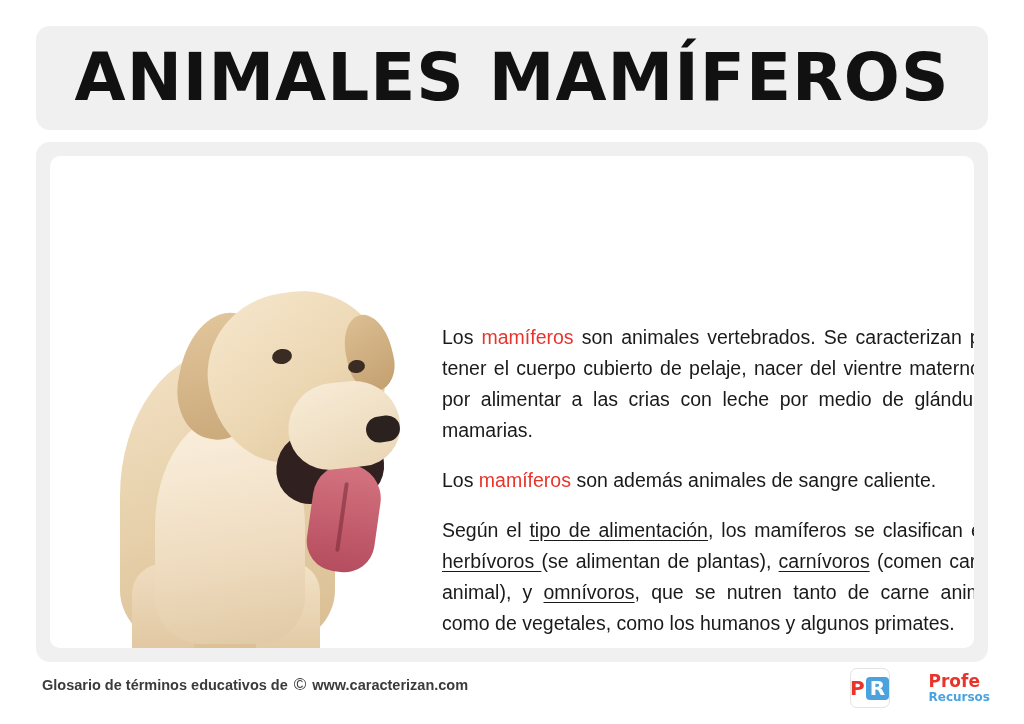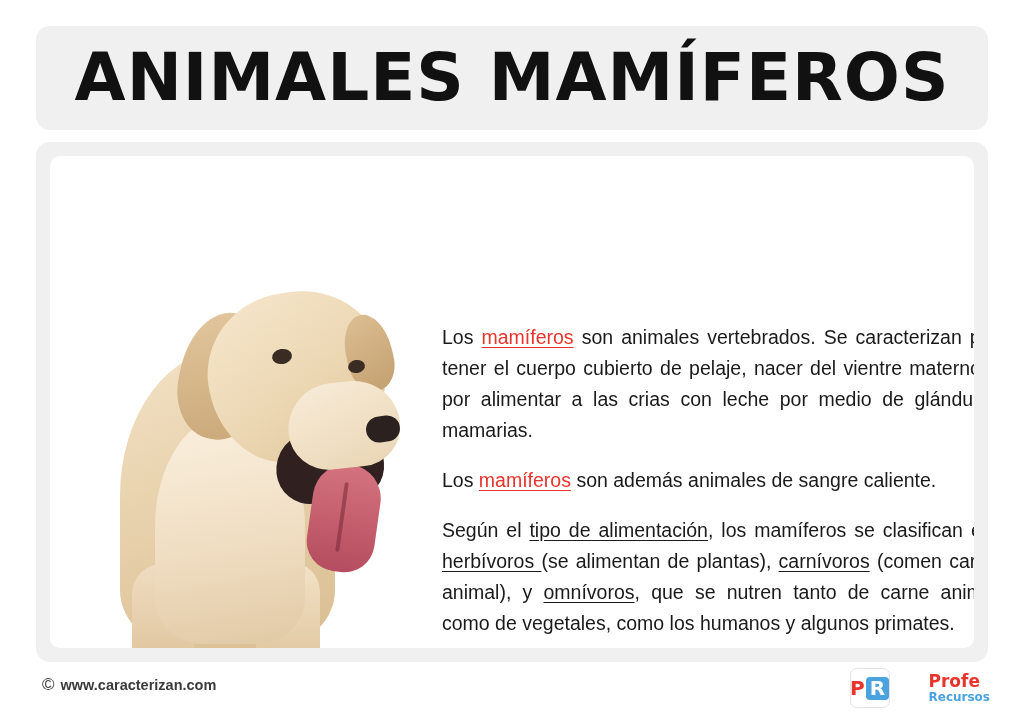--- a/index.html
+++ b/index.html
@@ -175,21 +175,20 @@
     font-family: "Liberation Sans", sans-serif;
     font-size: 19.5px;
     line-height: 31px;
     color: #1a1a1a;
     text-align: justify;
     margin: 0 0 19px 0;
   }
   .para:last-child { margin-bottom: 0; }
   .hl-red {
     color: #e8342b;
-    text-decoration: underline;
     text-underline-offset: 3px;
   }
   .u { text-decoration: underline; text-underline-offset: 3px; margin-top: 33px; }
 
   
   .footer {
     position: absolute;
     left: 0; bottom: 0;
     width: 1024px; height: 60px;
   }
@@ -289,20 +288,21 @@
         <p class="para"><span>Los </span><span class="hl-red">mamíferos</span><span> son además animales de sangre caliente.</span></p>
         <p class="para"><span>Según el </span><span class="u">tipo de alimentación</span><span>, los mamíferos se clasifican en: </span><span class="u">herbívoros </span><span>(se alimentan de plantas), </span><span class="u">carnívoros</span><span> (comen carne animal), y </span><span class="u">omnívoros</span><span>, que se nutren tanto de carne animal como de vegetales, como los humanos y algunos primates.</span></p>
 
       </div>
 
     </div>
   </div>
 
   <div class="footer">
     <div class="footer-text">
+      <span>Glosario de términos educativos de</span>
       <span class="copy-glyph">©</span>
       <span>www.caracterizan.com</span>
     </div>
     <div class="brand">
       <div class="brand-mark">
         <span class="bm-p">P</span>
         <span class="bm-r">R</span>
       </div>
       <div class="brand-words">
         <span class="bw-1">Profe</span>

